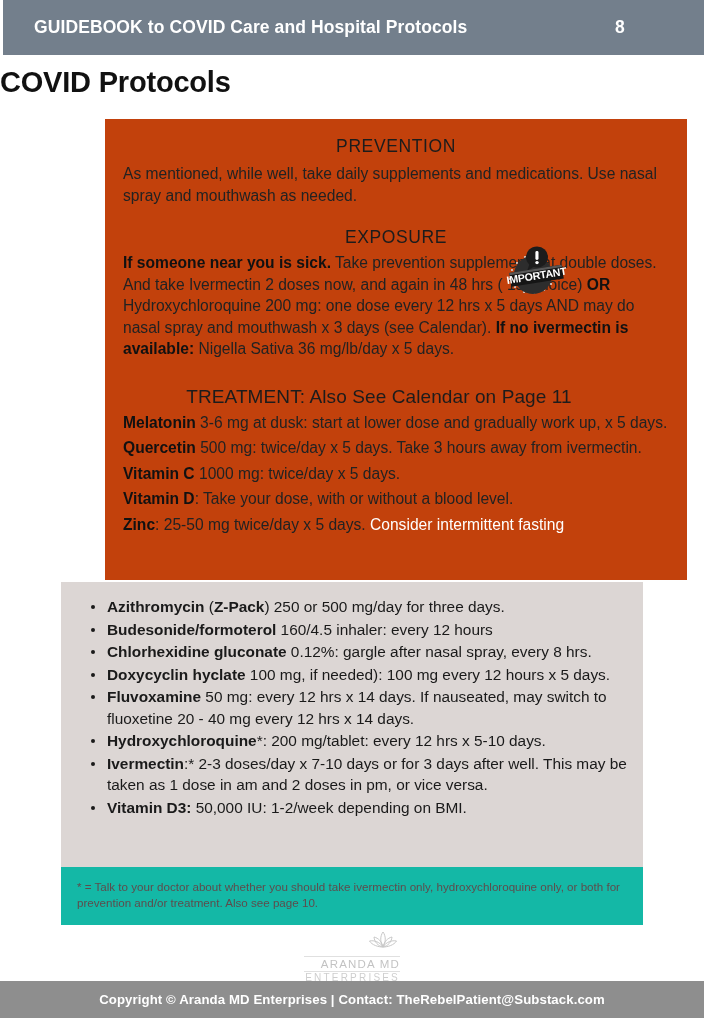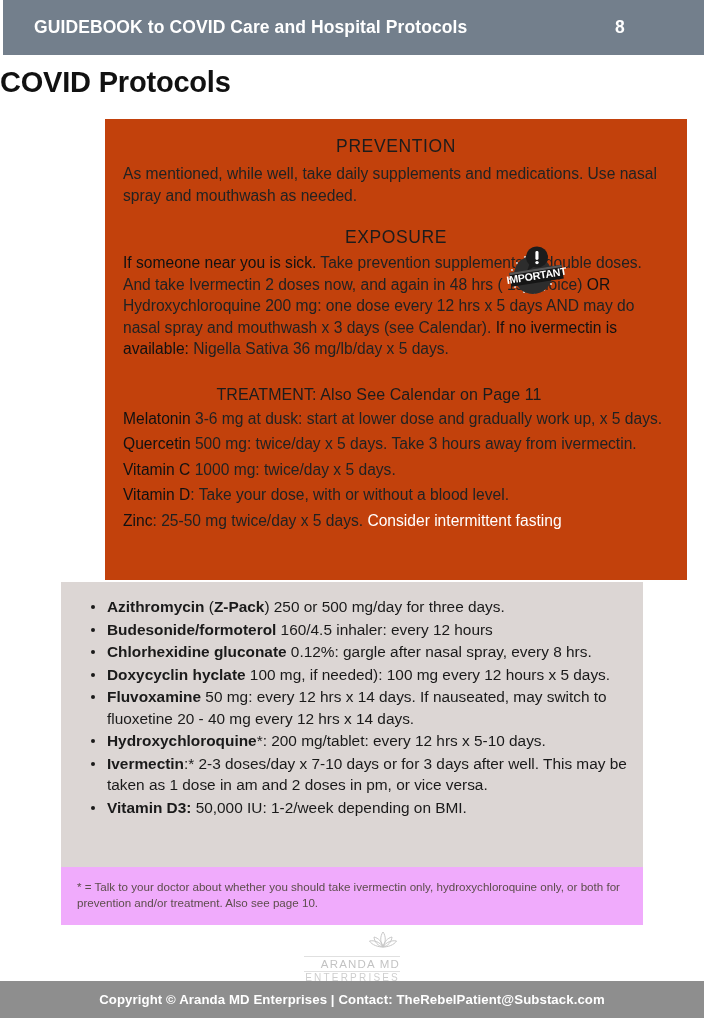--- a/index.html
+++ b/index.html
@@ -71,33 +71,33 @@
     text-align: center;
     font-size: 17.5px;
     color: #1c1c1c;
     letter-spacing: 0.6px;
     font-weight: normal;
   }
   .sec-prevention { margin-top: 17px; }
   .sec-exposure   { margin-top: 21px; }
   .sec-treatment  {
     margin-top: 26px;
-    font-size: 16px;
+    font-size: 19px;
     letter-spacing: 0.1px;
     padding-right: 34px;
   }
 
   .body-text {
     font-size: 15.6px;
     line-height: 21.5px;
     color: #222222;
     margin-top: 6px;
   }
   .body-text.tight { margin-top: 4px; }
-  .body-text b { font-weight: normal; color: #111111; }
+  .body-text b { font-weight: bold; color: #111111; }
 
   .faded {
     color: #ffffff;
   }
 
   
   .badge-important {
     position: absolute;
     left: 500px;
     top: 246px;
@@ -140,21 +140,21 @@
   }
   .panel-bullets li b { font-weight: bold; }
 
   
   .panel-footnote {
     position: absolute;
     top: 867px;
     left: 61px;
     width: 582px;
     height: 58px;
-    background: #f0abfc;
+    background: #14b8a6;
     padding: 12px 16px 0 16px;
   }
   .footnote-text {
     font-size: 11.6px;
     line-height: 16px;
     color: #5d4d4d;
   }
 
   
   .logo-wrap {

